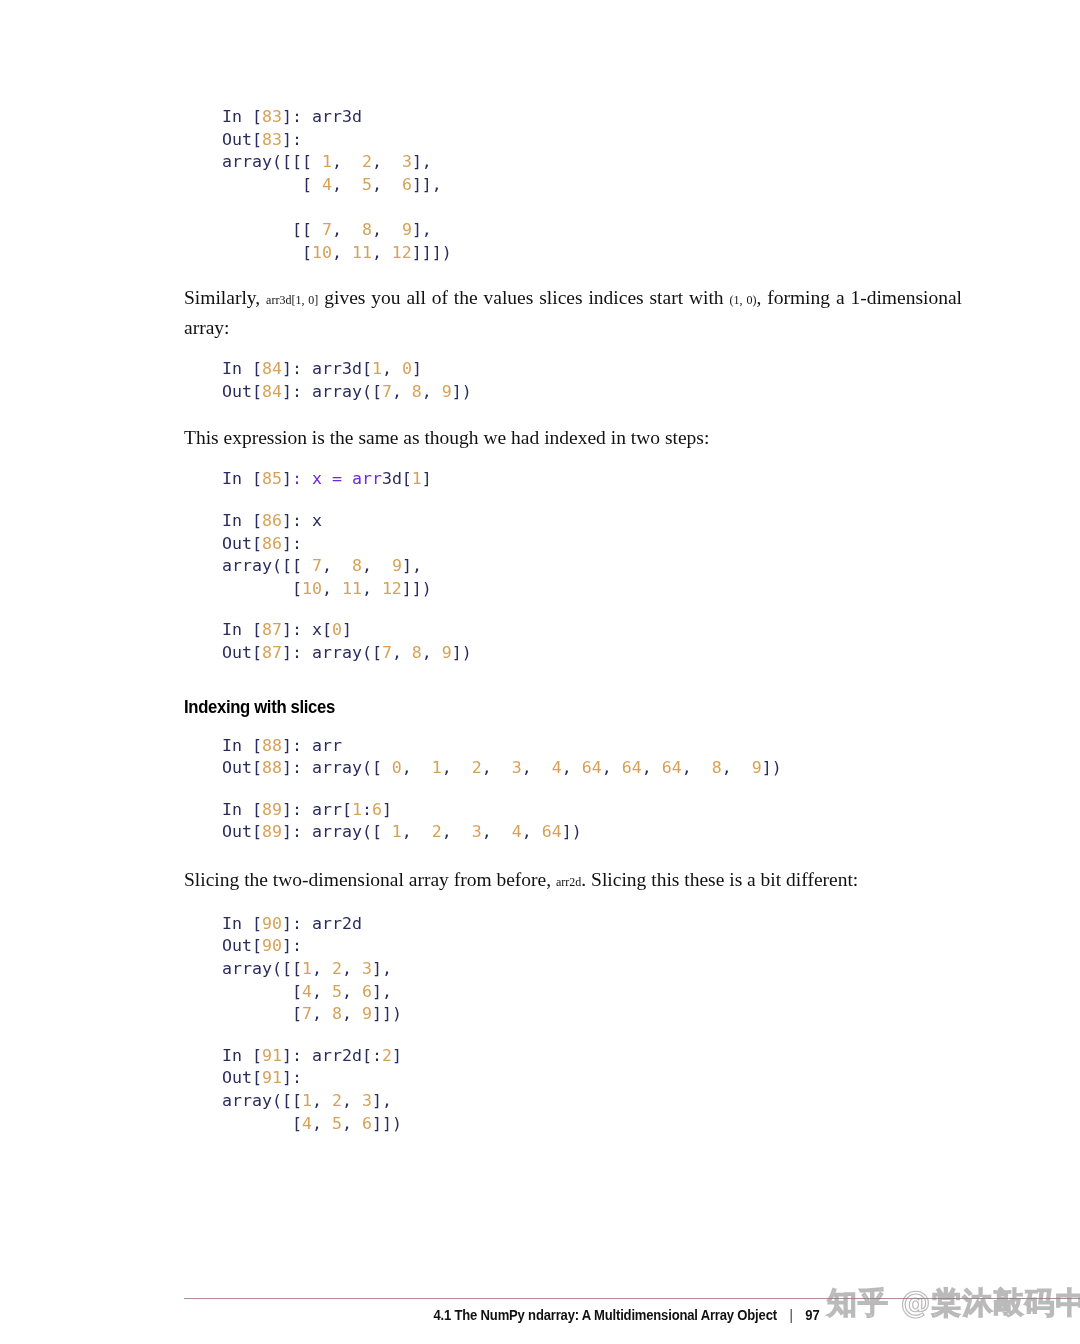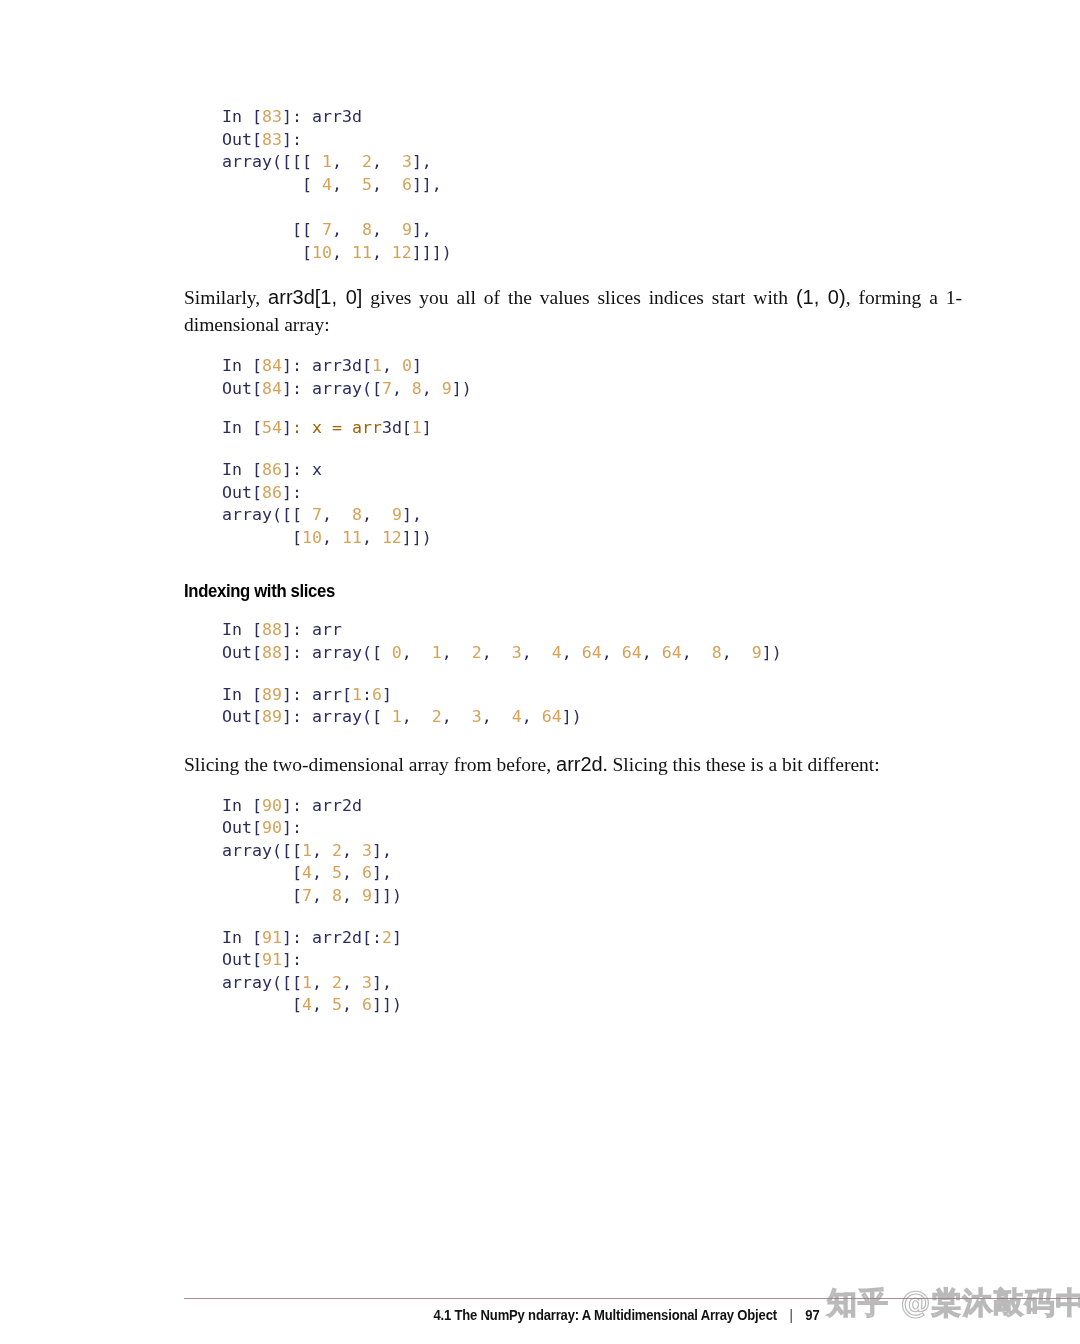--- a/index.html
+++ b/index.html
@@ -41,22 +41,22 @@
     margin: 0;
     padding: 0;
   }
   .para.p-similar { margin-top: 20px; }
   .para.p-expr    { margin-top: 21px; }
   .para.p-note    { margin-top: 23px; }
   .para.p-like    { margin-top: 16px; }
   .para.p-consider{ margin-top: 22px; }
 
   .para code, .icode {
-    font-family: Liberation Sans, sans-serif;
-    font-size: 20px;
+    font-family: Liberation Serif, serif;
+    font-size: 12px;
     color: #111111;
     white-space: pre;
     letter-spacing: 0px;
   }
 
   
   .section-head {
     font-family: "Liberation Sans", sans-serif;
     font-weight: bold;
     font-size: 19px;
@@ -147,28 +147,31 @@
 <span style="color:#2a2c5e">        [ </span><span style="color:#d7a258">4</span><span style="color:#2a2c5e">,  </span><span style="color:#d7a258">5</span><span style="color:#2a2c5e">,  </span><span style="color:#d7a258">6</span><span style="color:#2a2c5e">]],</span>
 <span style="color:#2a2c5e"></span>
 <span style="color:#2a2c5e">       [[ </span><span style="color:#d7a258">7</span><span style="color:#2a2c5e">,  </span><span style="color:#d7a258">8</span><span style="color:#2a2c5e">,  </span><span style="color:#d7a258">9</span><span style="color:#2a2c5e">],</span>
 <span style="color:#2a2c5e">        [</span><span style="color:#d7a258">10</span><span style="color:#2a2c5e">, </span><span style="color:#d7a258">11</span><span style="color:#2a2c5e">, </span><span style="color:#d7a258">12</span><span style="color:#2a2c5e">]]])</span></pre>
 
     <p class="para p-similar"><span>Similarly, </span><code class="icode">arr3d[1, 0]</code><span> gives you all of the values slices indices start with </span><code class="icode">(1, 0)</code><span>, forming a 1-dimensional array:</span></p>
 
     <pre class="code cb"><span style="color:#2a2c5e">In [</span><span style="color:#d7a258">84</span><span style="color:#2a2c5e">]</span><span style="color:#2a2c5e">: arr</span><span style="color:#2a2c5e">3</span><span style="color:#2a2c5e">d[</span><span style="color:#d7a258">1</span><span style="color:#2a2c5e">, </span><span style="color:#d7a258">0</span><span style="color:#2a2c5e">]</span>
 <span style="color:#2a2c5e">Out[</span><span style="color:#d7a258">84</span><span style="color:#2a2c5e">]</span><span style="color:#2a2c5e">: array([</span><span style="color:#d7a258">7</span><span style="color:#2a2c5e">, </span><span style="color:#d7a258">8</span><span style="color:#2a2c5e">, </span><span style="color:#d7a258">9</span><span style="color:#2a2c5e">])</span></pre>
 
-
-    <pre class="code cb"><span style="color:#2a2c5e">In [</span><span style="color:#d7a258">54</span><span style="color:#2a2c5e">]</span><span style="color:#a16207">: x = arr</span><span style="color:#2a2c5e">3</span><span style="color:#2a2c5e">d[</span><span style="color:#d7a258">1</span><span style="color:#2a2c5e">]</span></pre>
+    <p class="para p-expr">This expression is the same as though we had indexed in two steps:</p>
+
+    <pre class="code cb"><span style="color:#2a2c5e">In [</span><span style="color:#d7a258">85</span><span style="color:#2a2c5e">]</span><span style="color:#6d28d9">: x = arr</span><span style="color:#2a2c5e">3</span><span style="color:#2a2c5e">d[</span><span style="color:#d7a258">1</span><span style="color:#2a2c5e">]</span></pre>
 
     <pre class="code cb-tight"><span style="color:#2a2c5e">In [</span><span style="color:#d7a258">86</span><span style="color:#2a2c5e">]</span><span style="color:#2a2c5e">: x</span>
 <span style="color:#2a2c5e">Out[</span><span style="color:#d7a258">86</span><span style="color:#2a2c5e">]</span><span style="color:#2a2c5e">:</span>
 <span style="color:#2a2c5e">array([[ </span><span style="color:#d7a258">7</span><span style="color:#2a2c5e">,  </span><span style="color:#d7a258">8</span><span style="color:#2a2c5e">,  </span><span style="color:#d7a258">9</span><span style="color:#2a2c5e">],</span>
 <span style="color:#2a2c5e">       [</span><span style="color:#d7a258">10</span><span style="color:#2a2c5e">, </span><span style="color:#d7a258">11</span><span style="color:#2a2c5e">, </span><span style="color:#d7a258">12</span><span style="color:#2a2c5e">]])</span></pre>
 
+    <pre class="code cb-tight"><span style="color:#2a2c5e">In [</span><span style="color:#d7a258">87</span><span style="color:#2a2c5e">]</span><span style="color:#2a2c5e">: x[</span><span style="color:#d7a258">0</span><span style="color:#2a2c5e">]</span>
+<span style="color:#2a2c5e">Out[</span><span style="color:#d7a258">87</span><span style="color:#2a2c5e">]</span><span style="color:#2a2c5e">: array([</span><span style="color:#d7a258">7</span><span style="color:#2a2c5e">, </span><span style="color:#d7a258">8</span><span style="color:#2a2c5e">, </span><span style="color:#d7a258">9</span><span style="color:#2a2c5e">])</span></pre>
 
 
     <h2 class="section-head h-indexing">Indexing with slices</h2>
 
 
     <pre class="code cb"><span style="color:#2a2c5e">In [</span><span style="color:#d7a258">88</span><span style="color:#2a2c5e">]</span><span style="color:#2a2c5e">: arr</span>
 <span style="color:#2a2c5e">Out[</span><span style="color:#d7a258">88</span><span style="color:#2a2c5e">]</span><span style="color:#2a2c5e">: array([ </span><span style="color:#d7a258">0</span><span style="color:#2a2c5e">,  </span><span style="color:#d7a258">1</span><span style="color:#2a2c5e">,  </span><span style="color:#d7a258">2</span><span style="color:#2a2c5e">,  </span><span style="color:#d7a258">3</span><span style="color:#2a2c5e">,  </span><span style="color:#d7a258">4</span><span style="color:#2a2c5e">, </span><span style="color:#d7a258">64</span><span style="color:#2a2c5e">, </span><span style="color:#d7a258">64</span><span style="color:#2a2c5e">, </span><span style="color:#d7a258">64</span><span style="color:#2a2c5e">,  </span><span style="color:#d7a258">8</span><span style="color:#2a2c5e">,  </span><span style="color:#d7a258">9</span><span style="color:#2a2c5e">])</span></pre>
 
     <pre class="code cb-tight"><span style="color:#2a2c5e">In [</span><span style="color:#d7a258">89</span><span style="color:#2a2c5e">]</span><span style="color:#2a2c5e">: arr[</span><span style="color:#d7a258">1</span><span style="color:#2a2c5e">:</span><span style="color:#d7a258">6</span><span style="color:#2a2c5e">]</span>
 <span style="color:#2a2c5e">Out[</span><span style="color:#d7a258">89</span><span style="color:#2a2c5e">]</span><span style="color:#2a2c5e">: array([ </span><span style="color:#d7a258">1</span><span style="color:#2a2c5e">,  </span><span style="color:#d7a258">2</span><span style="color:#2a2c5e">,  </span><span style="color:#d7a258">3</span><span style="color:#2a2c5e">,  </span><span style="color:#d7a258">4</span><span style="color:#2a2c5e">, </span><span style="color:#d7a258">64</span><span style="color:#2a2c5e">])</span></pre>

